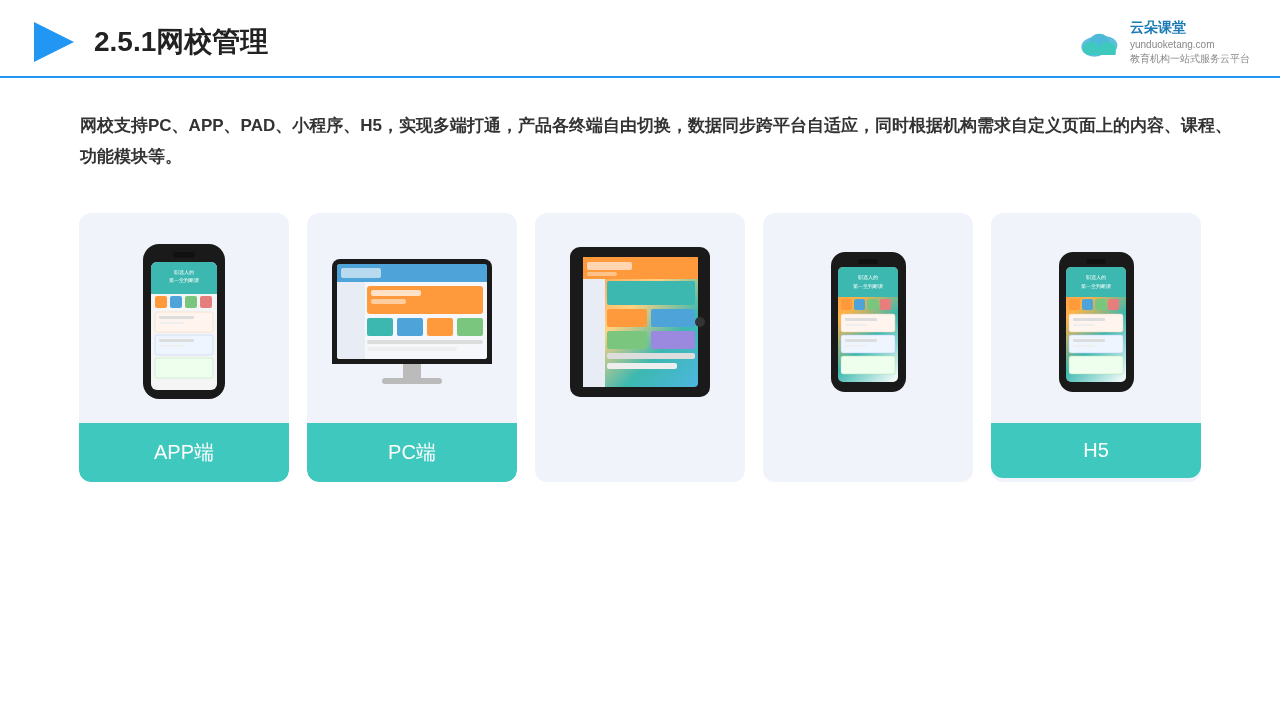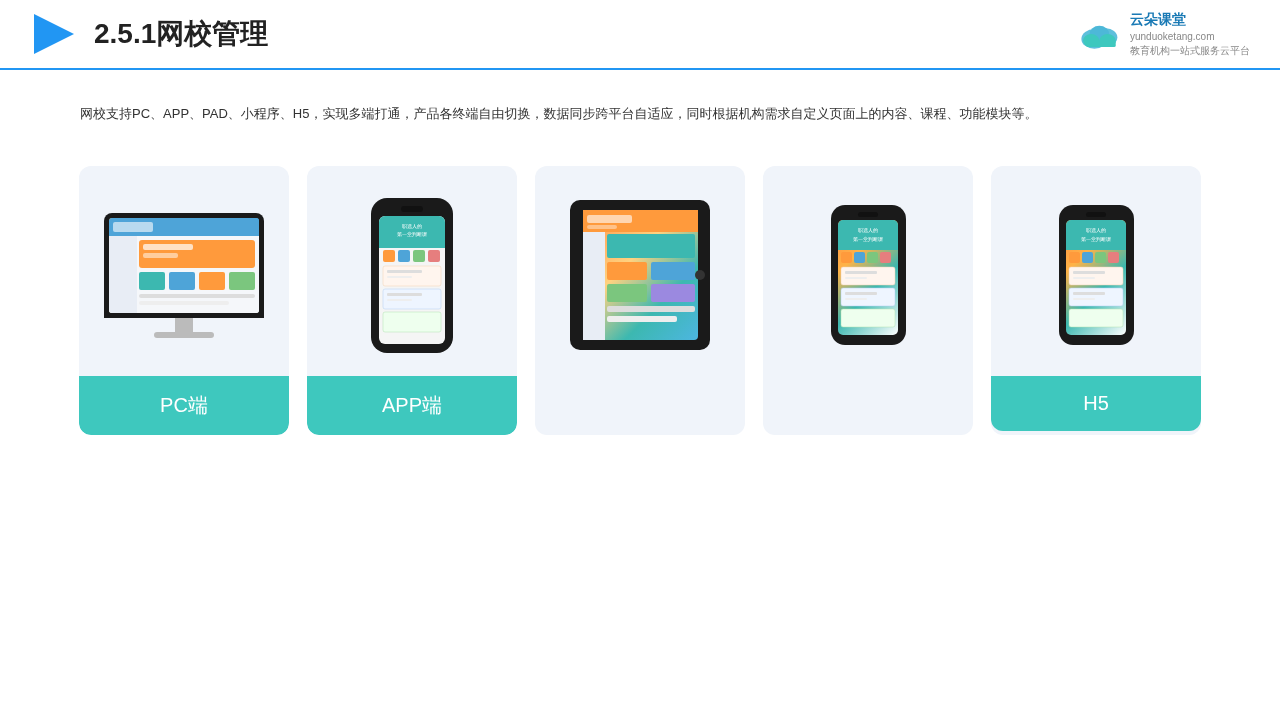--- a/index.html
+++ b/index.html
@@ -10,21 +10,21 @@
       height: 720px;
       overflow: hidden;
       position: relative;
     }
 
     
     .header {
       display: flex;
       align-items: center;
       justify-content: space-between;
-      padding: 10px 30px 10px 30px;
+      padding: 18px 30px 10px 30px;
       border-bottom: 2px solid #2196F3;
     }
     .header-left {
       display: flex;
       align-items: center;
       gap: 16px;
     }
     .play-icon {
       width: 48px;
       height: 48px;
@@ -56,23 +56,24 @@
       color: #1a7ab5;
     }
     .logo-sub {
       font-size: 10px;
       color: #888;
     }
 
     
     .description {
       padding: 32px 36px 20px 80px;
-      font-size: 13px;
+      font-size: 17px;
       color: #333;
       line-height: 1.85;
+      font-weight: bold;
     }
 
     
     .cards-container {
       display: flex;
       gap: 18px;
       padding: 20px 60px 20px 60px;
       justify-content: center;
     }
 
@@ -255,20 +256,51 @@
 </div>
 
 <div class="description">
   <p>网校支持PC、APP、PAD、小程序、H5，实现多端打通，产品各终端自由切换，数据同步跨平台自适应，同时根据机构需求自定义页面上的内容、课程、功能模块等。</p>
 </div>
 
 <div class="cards-container">
 
   <div class="card">
     <div class="card-image-area">
+      <div class="app-phone-body">
+        <div class="app-phone-notch"></div>
+        <div class="app-phone-screen">
+          <svg width="66" height="128" viewBox="0 0 66 128">
+
+            <rect x="0" y="0" width="66" height="32" fill="#3cb8b0"></rect>
+            <text x="33" y="12" text-anchor="middle" fill="white" font-size="5" font-family="sans-serif">职选人的</text>
+            <text x="33" y="20" text-anchor="middle" fill="white" font-size="5" font-family="sans-serif">第一堂判断课</text>
+
+            <rect x="4" y="34" width="12" height="12" rx="2" fill="#ff9a3c"></rect>
+            <rect x="19" y="34" width="12" height="12" rx="2" fill="#4ea4d8"></rect>
+            <rect x="34" y="34" width="12" height="12" rx="2" fill="#7bc67e"></rect>
+            <rect x="49" y="34" width="12" height="12" rx="2" fill="#e67e7e"></rect>
+
+            <rect x="4" y="50" width="58" height="20" rx="2" fill="#fff5ee" stroke="#f0d0b0" stroke-width="0.5"></rect>
+            <rect x="4" y="73" width="58" height="20" rx="2" fill="#eef5ff" stroke="#b0cff0" stroke-width="0.5"></rect>
+            <rect x="4" y="96" width="58" height="20" rx="2" fill="#eeffee" stroke="#b0e0b0" stroke-width="0.5"></rect>
+
+            <rect x="8" y="54" width="35" height="3" rx="1" fill="#ddd"></rect>
+            <rect x="8" y="60" width="25" height="2" rx="1" fill="#eee"></rect>
+            <rect x="8" y="77" width="35" height="3" rx="1" fill="#ddd"></rect>
+            <rect x="8" y="83" width="25" height="2" rx="1" fill="#eee"></rect>
+          </svg>
+        </div>
+      </div>
+    </div>
+    <div class="card-label">APP端</div>
+  </div>
+
+  <div class="card">
+    <div class="card-image-area">
       <div class="pc-monitor">
         <div class="monitor-screen-wrap">
           <div class="monitor-screen">
             <svg width="150" height="95" viewBox="0 0 150 95">
 
               <rect x="0" y="0" width="150" height="18" fill="#4ea4d8"></rect>
               <rect x="4" y="4" width="40" height="10" rx="2" fill="white" opacity="0.6"></rect>
 
               <rect x="0" y="18" width="150" height="77" fill="#f5f7fa"></rect>
 
@@ -286,51 +318,20 @@
               <rect x="30" y="76" width="116" height="4" rx="2" fill="#ddd"></rect>
               <rect x="30" y="83" width="90" height="4" rx="2" fill="#eee"></rect>
             </svg>
           </div>
         </div>
         <div class="monitor-neck"></div>
         <div class="monitor-base"></div>
       </div>
     </div>
     <div class="card-label">PC端</div>
-  </div>
-
-  <div class="card">
-    <div class="card-image-area">
-      <div class="app-phone-body">
-        <div class="app-phone-notch"></div>
-        <div class="app-phone-screen">
-          <svg width="66" height="128" viewBox="0 0 66 128">
-
-            <rect x="0" y="0" width="66" height="32" fill="#3cb8b0"></rect>
-            <text x="33" y="12" text-anchor="middle" fill="white" font-size="5" font-family="sans-serif">职选人的</text>
-            <text x="33" y="20" text-anchor="middle" fill="white" font-size="5" font-family="sans-serif">第一堂判断课</text>
-
-            <rect x="4" y="34" width="12" height="12" rx="2" fill="#ff9a3c"></rect>
-            <rect x="19" y="34" width="12" height="12" rx="2" fill="#4ea4d8"></rect>
-            <rect x="34" y="34" width="12" height="12" rx="2" fill="#7bc67e"></rect>
-            <rect x="49" y="34" width="12" height="12" rx="2" fill="#e67e7e"></rect>
-
-            <rect x="4" y="50" width="58" height="20" rx="2" fill="#fff5ee" stroke="#f0d0b0" stroke-width="0.5"></rect>
-            <rect x="4" y="73" width="58" height="20" rx="2" fill="#eef5ff" stroke="#b0cff0" stroke-width="0.5"></rect>
-            <rect x="4" y="96" width="58" height="20" rx="2" fill="#eeffee" stroke="#b0e0b0" stroke-width="0.5"></rect>
-
-            <rect x="8" y="54" width="35" height="3" rx="1" fill="#ddd"></rect>
-            <rect x="8" y="60" width="25" height="2" rx="1" fill="#eee"></rect>
-            <rect x="8" y="77" width="35" height="3" rx="1" fill="#ddd"></rect>
-            <rect x="8" y="83" width="25" height="2" rx="1" fill="#eee"></rect>
-          </svg>
-        </div>
-      </div>
-    </div>
-    <div class="card-label">APP端</div>
   </div>
 
   <div class="card">
     <div class="card-image-area">
       <div style="position:relative;">
         <div class="tablet-body">
           <div class="tablet-screen">
             <svg width="115" height="130" viewBox="0 0 115 130">
 
               <rect x="0" y="0" width="115" height="22" fill="#ff9a3c"></rect>

